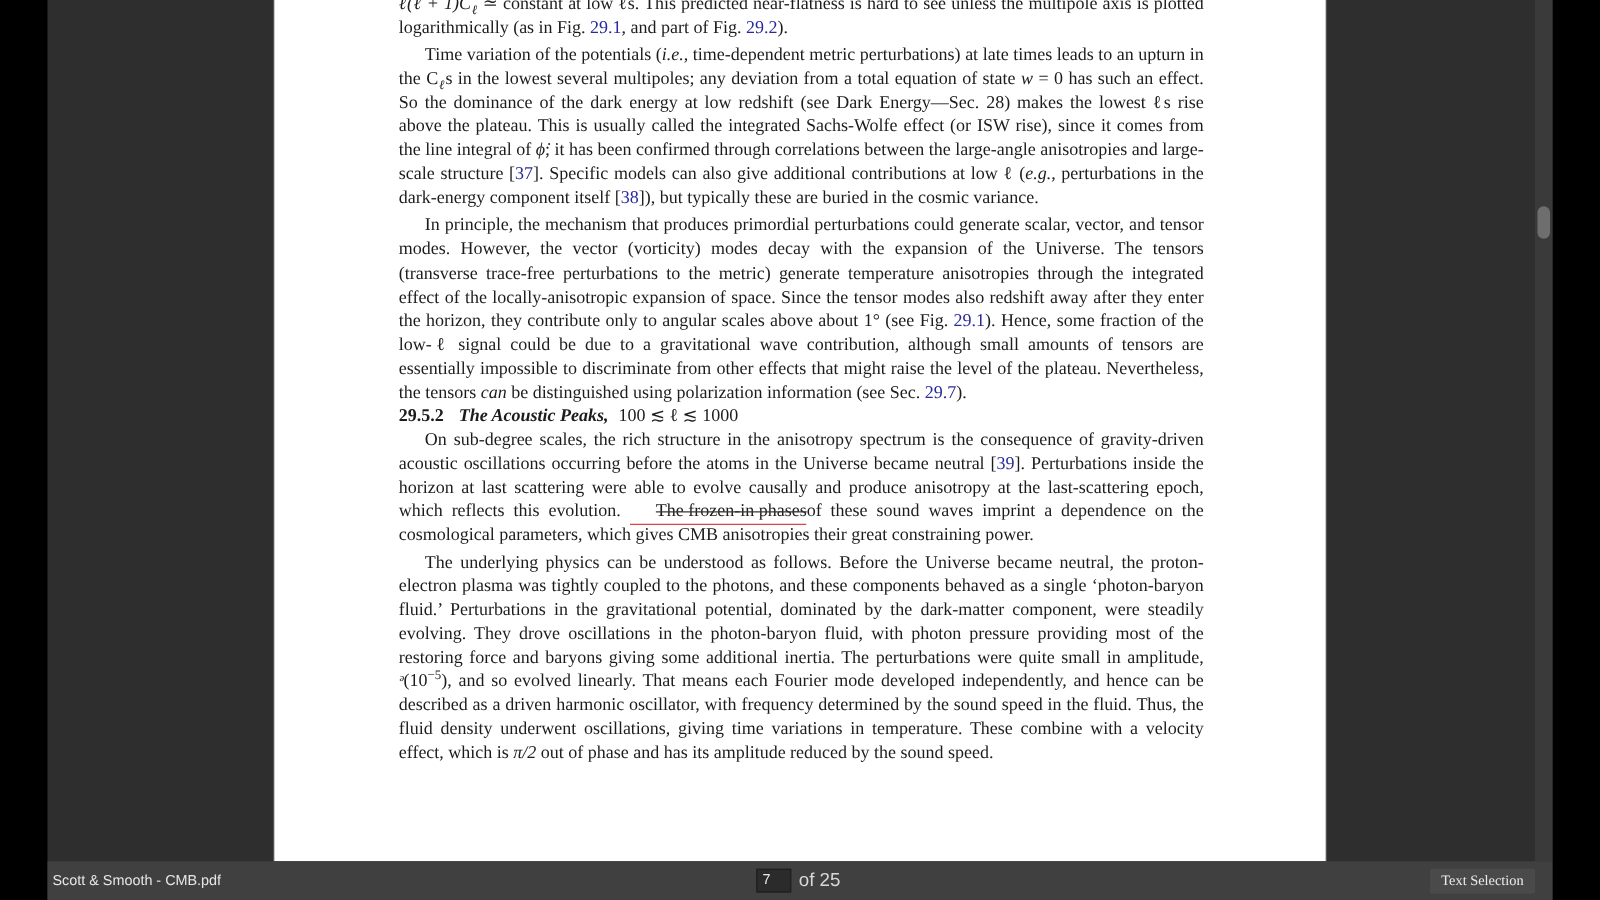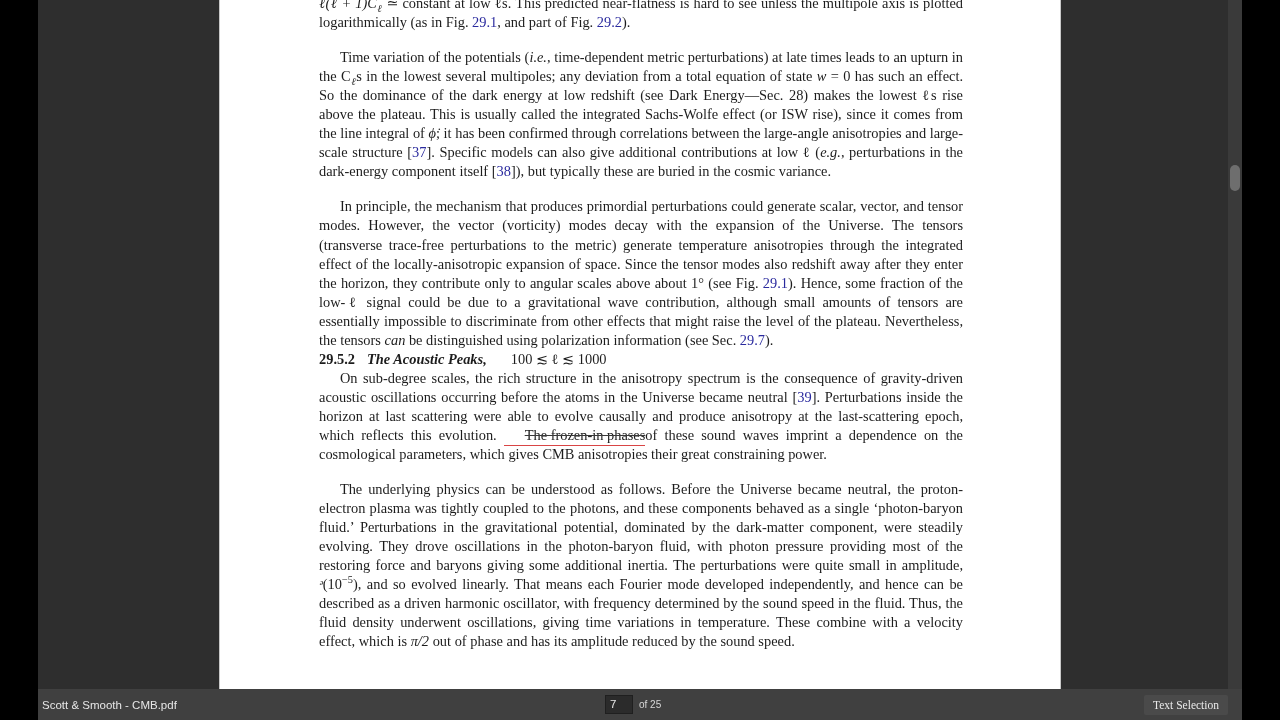--- a/index.html
+++ b/index.html
@@ -57,21 +57,21 @@
     width: 644px;
     font-family: "Liberation Serif", "DejaVu Serif", serif;
     font-size: 14.4px;
     line-height: 19.05px;
     color: #1c1c1c;
     text-align: justify;
     text-justify: inter-word;
     hyphens: none;
   }
   .page-inner p { margin: 0; }
-  .para + .para { margin-top: 16px; }
+  .para + .para { margin-top: 3px; }
   .indent { text-indent: 1.45em; }
   .link { color: #2a2a9e; }
   .it { font-style: italic; }
   .mathvar { font-style: italic; font-family: "Liberation Serif", serif; }
   sup { font-size: 0.72em; vertical-align: super; line-height: 0; }
   sub { font-size: 0.72em; vertical-align: sub; line-height: 0; }
 
   .sec-head {
     margin-top: 8px;
     margin-bottom: 0px;
@@ -79,21 +79,21 @@
     text-align: left;
   }
   .sec-head .sec-title {
     font-style: italic;
     font-weight: bold;
     margin-left: 12px;
     font-family: Liberation Serif, serif;
   }
   .sec-head .sec-range {
     font-weight: normal;
-    margin-left: 24px;
+    margin-left: 8px;
   }
 
   
   .annot {
     position: relative;
     display: inline-block;
     text-decoration: line-through;
     text-decoration-color: #3a3a3a;
     text-decoration-thickness: 1px;
   }
@@ -154,21 +154,21 @@
     border: 1px solid #1f1f1f;
     color: #e8e8e8;
     font-family: "Liberation Sans", sans-serif;
     font-size: 11.5px;
     text-align: left;
     padding: 0 4px;
     line-height: 17px;
   }
   .page-of {
     color: #d8d8d8;
-    font-size: 10px;
+    font-size: 15px;
     white-space: nowrap;
   }
   .mode-button {
     position: absolute;
     right: 14px;
     height: 20px;
     padding: 0 9px;
     background: #4a4a4a;
     color: #eaeaea;
     font-size: 11.5px;

